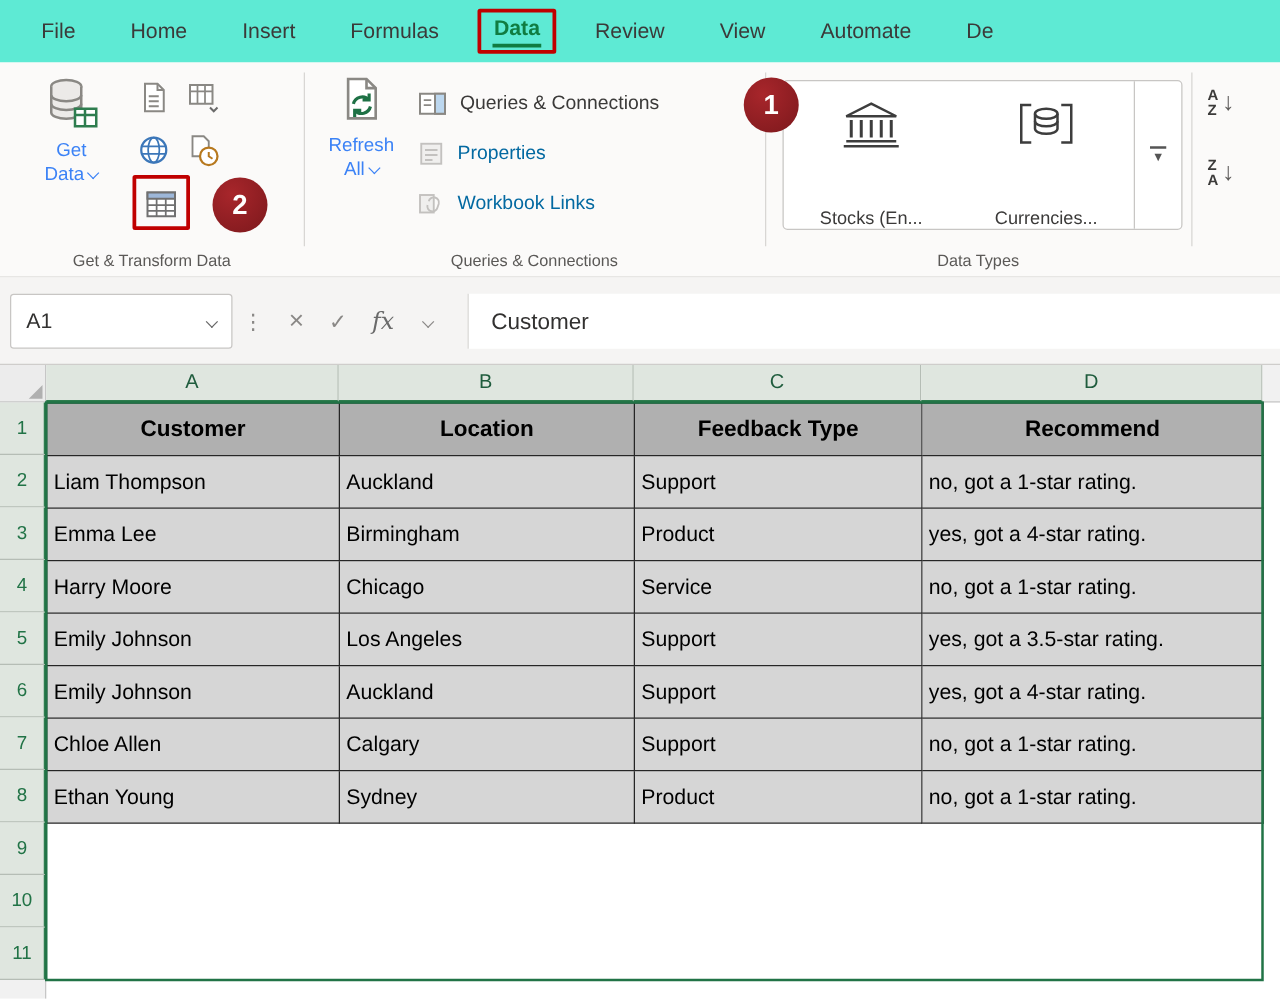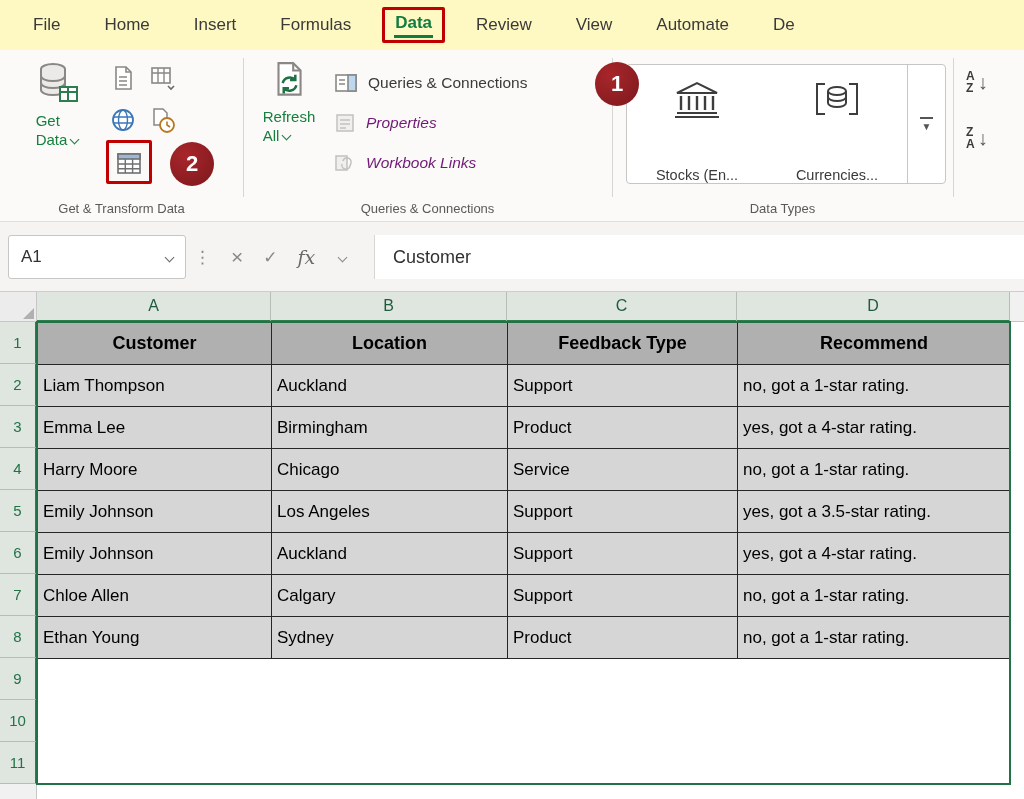--- a/index.html
+++ b/index.html
@@ -1,45 +1,45 @@
 <!DOCTYPE html>
 <html><head>
 <meta charset="utf-8">
 <style>
   * { box-sizing: border-box; margin: 0; padding: 0; }
   html,body { width:1024px; height:799px; overflow:hidden; }
   body { font-family:"Liberation Sans", sans-serif; background:#ffffff; position:relative; }
 
   
   .tabs-row { position:absolute; left:0; top:0; width:1024px; height:50px;
-    background:#fef9c3; display:flex; align-items:center; padding-left:20px; gap:18px; overflow:hidden; }
+    background:#5eead4; display:flex; align-items:center; padding-left:20px; gap:18px; overflow:hidden; }
   .tab { font-size:17px; color:#3b3a39; padding:6px 13px; white-space:nowrap; cursor:default; }
   .tab-data { position:relative; border:3px solid #c00000; border-radius:2px;
     color:#107c41; font-weight:700; padding:3px 10px 7px; }
   .tab-data::after { content:""; position:absolute; left:9px; right:9px; bottom:2px;
     height:3px; background:#107c41; }
 
   
   .ribbon { position:absolute; left:0; top:50px; width:1024px; height:172px;
     background:#fbfaf9; border-bottom:1px solid #e1dfdd; }
   .rdiv { position:absolute; top:8px; bottom:24px; width:1px; background:#d8d6d4; }
   .grp-label { position:absolute; bottom:5px; font-size:13px; color:#5b5957; text-align:center; }
 
   .big-btn { position:absolute; display:flex; flex-direction:column; align-items:center;
-    font-size:15px; color:#15803d; cursor:default; }
+    font-size:15px; color:#3b82f6; text-align:center; cursor:default; }
   .big-btn .lbl { line-height:19px; margin-top:5px; }
 
   .small-btn { position:absolute; width:34px; height:36px; display:flex; align-items:center; justify-content:center; }
 
   .chev { display:inline-block; width:7px; height:7px; border-right:1.8px solid currentColor;
     border-bottom:1.8px solid currentColor; transform:rotate(45deg); margin-left:4px; vertical-align:2px; }
 
   .qc-rows { position:absolute; left:334px; top:16px; display:flex; flex-direction:column; gap:6px; }
   .qc-row { display:flex; align-items:center; gap:10px; height:34px; font-size:15.5px; color:#3b3a39; }
-  .qc-row.disabled { color:#701a75;font-style:italic; }
+  .qc-row.disabled { color:#0369a1; }
 
   .gallery { position:absolute; left:626px; top:14px; width:320px; height:120px;
     background:#ffffff; border:1px solid #c8c6c4; border-radius:4px; display:flex; }
   .gal-item { width:140px; display:flex; flex-direction:column; align-items:center;
     justify-content:space-between; padding-top:14px; gap:10px; font-size:14.5px; color:#3b3a39; }
   .gal-more { width:38px; margin-left:auto; border-left:1px solid #c8c6c4; display:flex;
     flex-direction:column; align-items:center; justify-content:center; gap:3px; color:#555; }
   .gal-more .bar { width:13px; height:2px; background:#555; }
   .gal-more .tri { font-size:10px; line-height:10px; }
 

